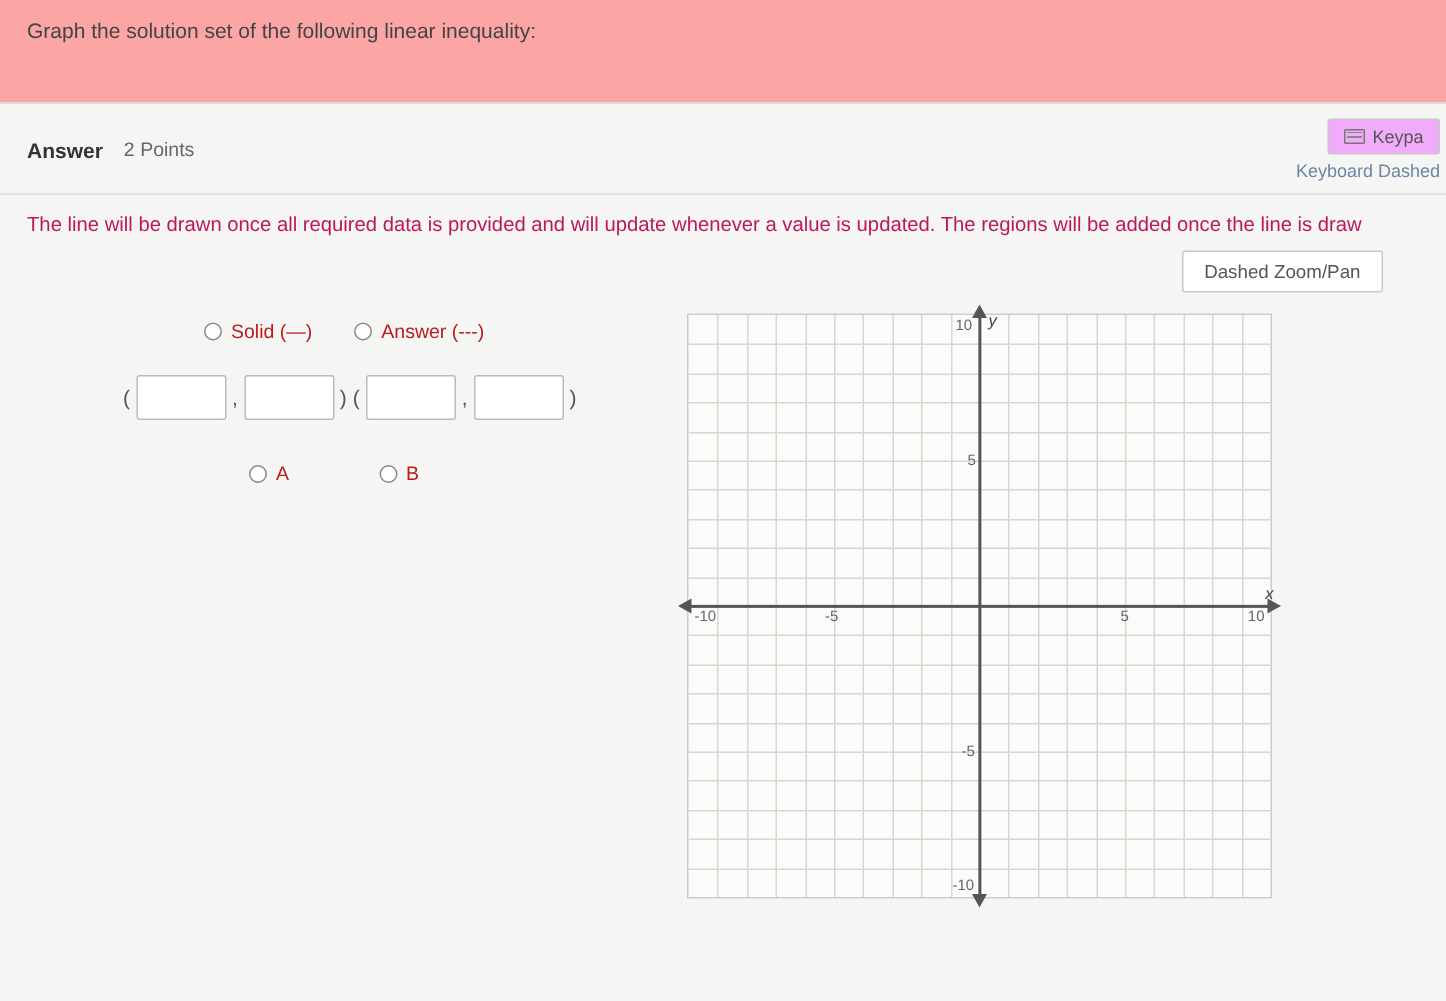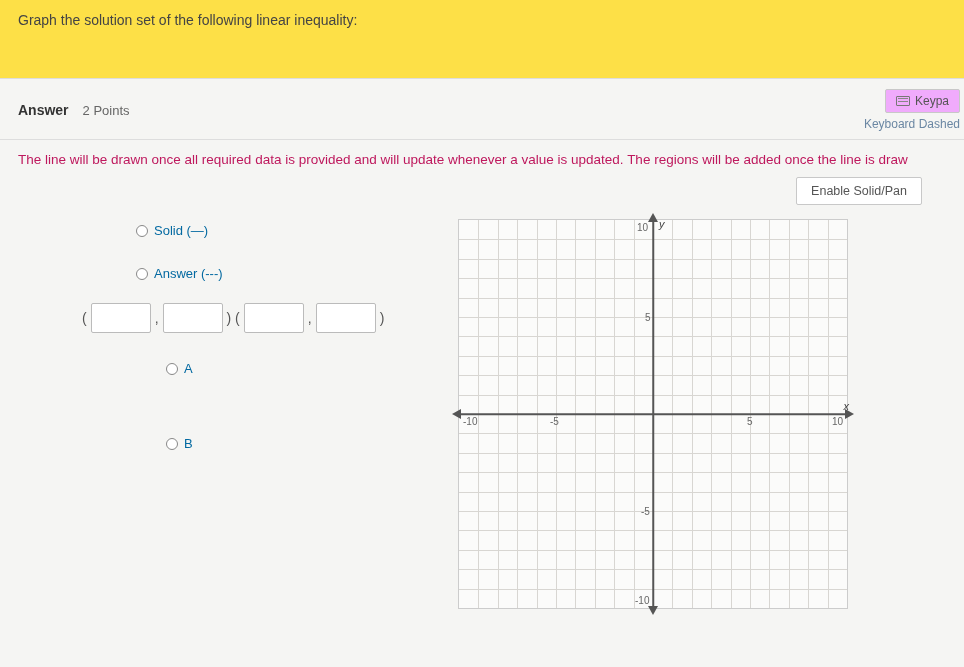--- a/index.html
+++ b/index.html
@@ -6,39 +6,39 @@
     body {
       font-family: Arial, Helvetica, sans-serif;
       background: #f5f5f3;
       color: #4a4a4a;
       width: 964px;
       height: 667px;
       overflow: hidden;
       position: relative;
     }
     .question-section {
-      background: #fde047;
+      background: #fca5a5;
       border-bottom: 1px solid #ddd;
-      padding: 12px 18px 28px 18px;
+      padding: 12px 18px 18px 18px;
     }
     .question-text { font-size: 14px; color: #444; margin-bottom: 22px; }
     .equation {
       text-align: center;
       font-family: 'Times New Roman', serif;
       font-size: 18px;
       color: #333;
     }
     .answer-header {
       display: flex;
       align-items: center;
       justify-content: space-between;
       border-bottom: 1px solid #ddd;
       padding: 10px 4px 8px 18px;
     }
-    .answer-left { display: flex; align-items: flex-end; gap: 14px; }
+    .answer-left { display: flex; align-items: flex-start; gap: 14px; }
     .answer-word { font-weight: bold; font-size: 14px; color: #333; }
     .points { font-size: 13px; color: #666; }
     .right-stack { display: flex; flex-direction: column; align-items: flex-end; gap: 4px; }
     .keypad-btn {
       border: 1px solid #c8c8c8;
       background: #f0abfc;
       padding: 4px 10px;
       font-size: 12px;
       color: #555;
       border-radius: 2px;
@@ -79,22 +79,21 @@
       font-size: 13.5px;
       color: #444;
       margin-bottom: 20px;
     }
     .radio-row {
       display: flex;
       gap: 28px;
       margin-left: 18px;
       margin-bottom: 22px;
       font-size: 13px;
-      color: #0369a1;
-      flex-direction: column;
+      color: #b91c1c;
     }
     .radio-item { display: flex; align-items: center; gap: 6px; }
     .radio {
       width: 12px; height: 12px;
       border: 1.5px solid #888;
       border-radius: 50%;
       background: #fff;
     }
     .points-row {
       display: flex;
@@ -218,21 +217,21 @@
         </div>
         <div class="radio-item">
           <span class="radio"></span>
           <span>B</span>
         </div>
       </div>
     </div>
   </div>
 
   <div class="graph-col">
-    <button class="zoom-btn">Enable Solid/Pan</button>
+    <button class="zoom-btn">Dashed Zoom/Pan</button>
     <div class="graph-box">
 
       <div id="gridlines">
           <div class="grid-line grid-h" style="top: 5%;"></div>
           <div class="grid-line grid-v" style="left: 5%;"></div>
           <div class="grid-line grid-h" style="top: 10%;"></div>
           <div class="grid-line grid-v" style="left: 10%;"></div>
           <div class="grid-line grid-h" style="top: 15%;"></div>
           <div class="grid-line grid-v" style="left: 15%;"></div>
           <div class="grid-line grid-h" style="top: 20%;"></div>

